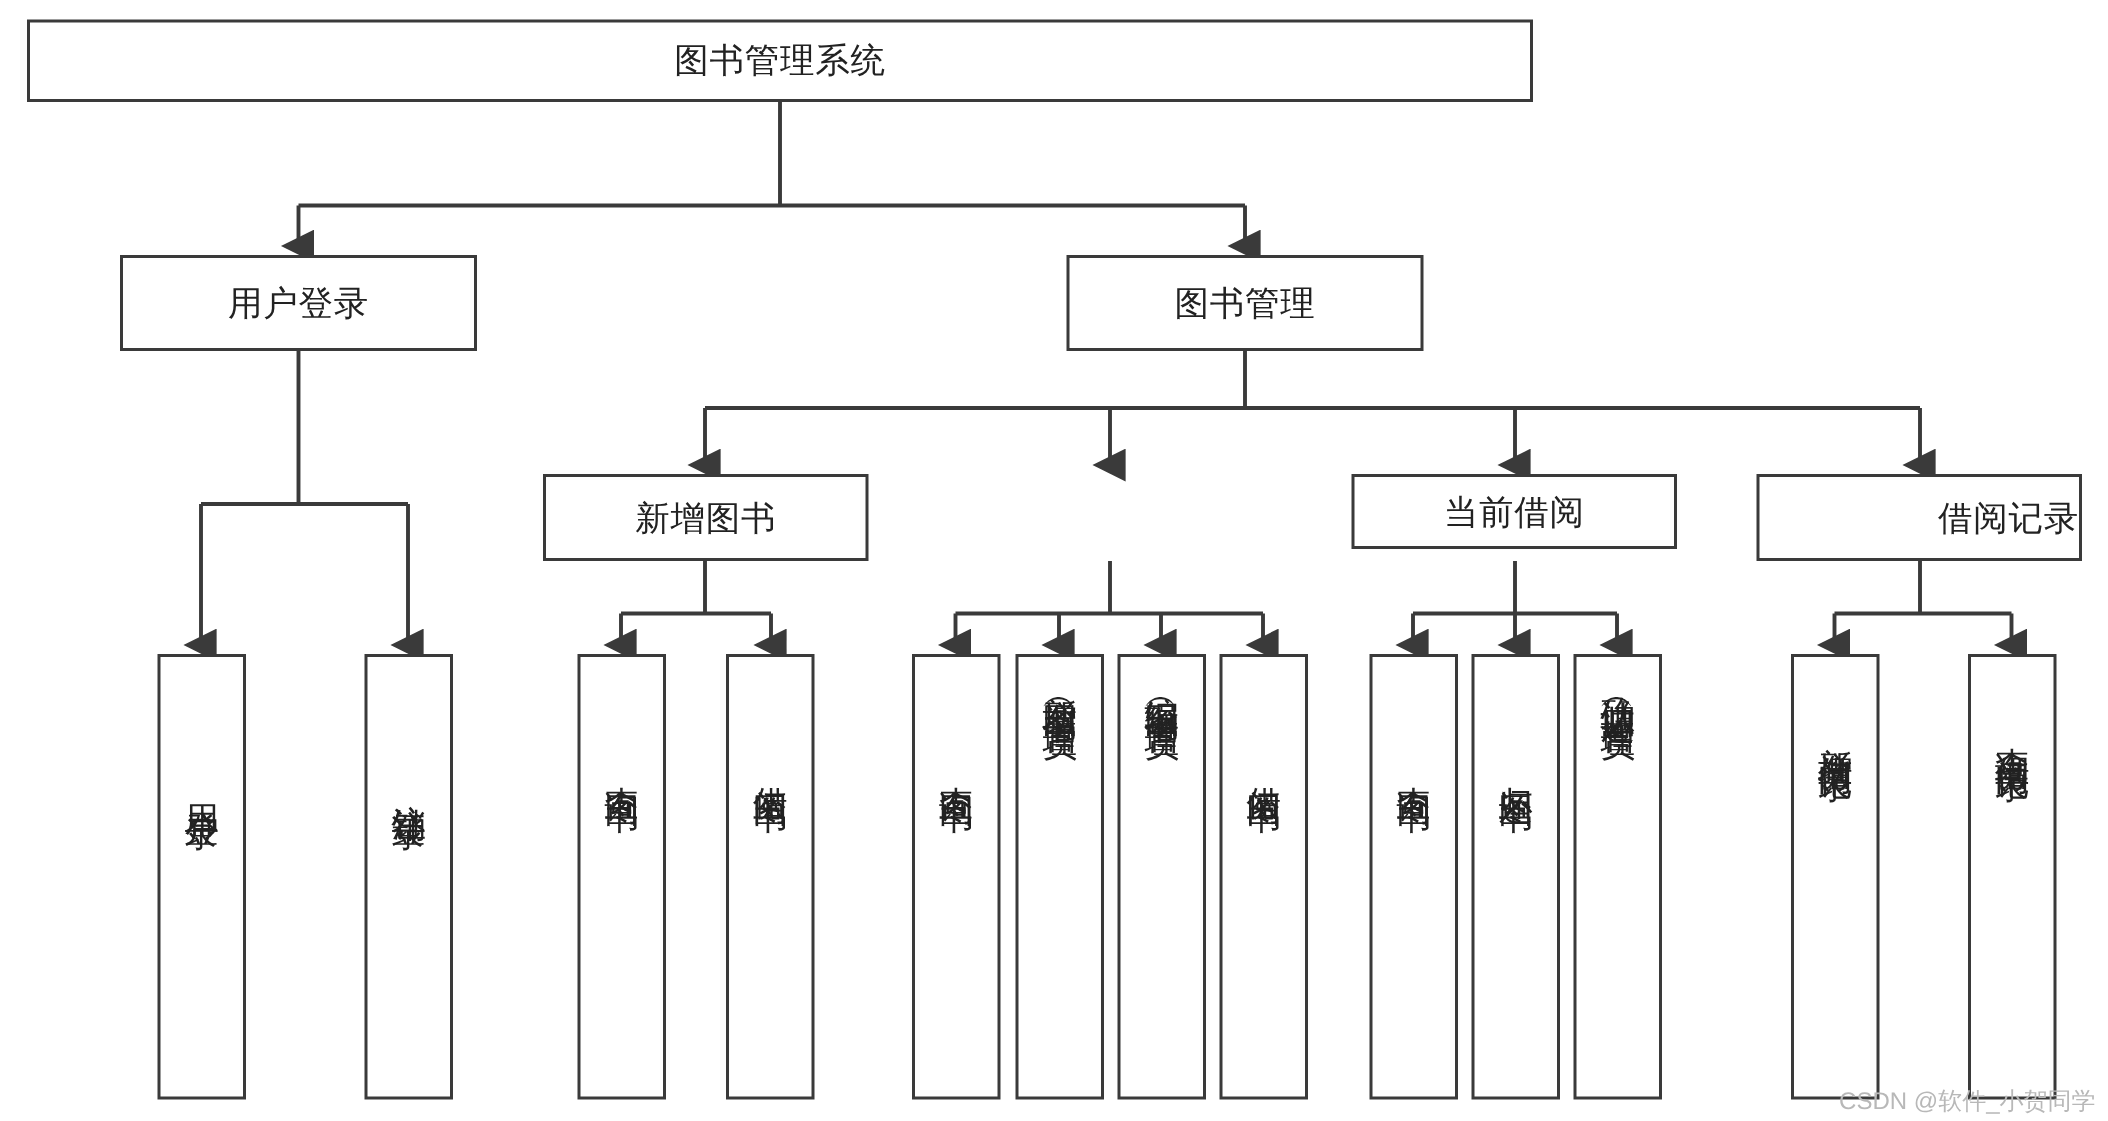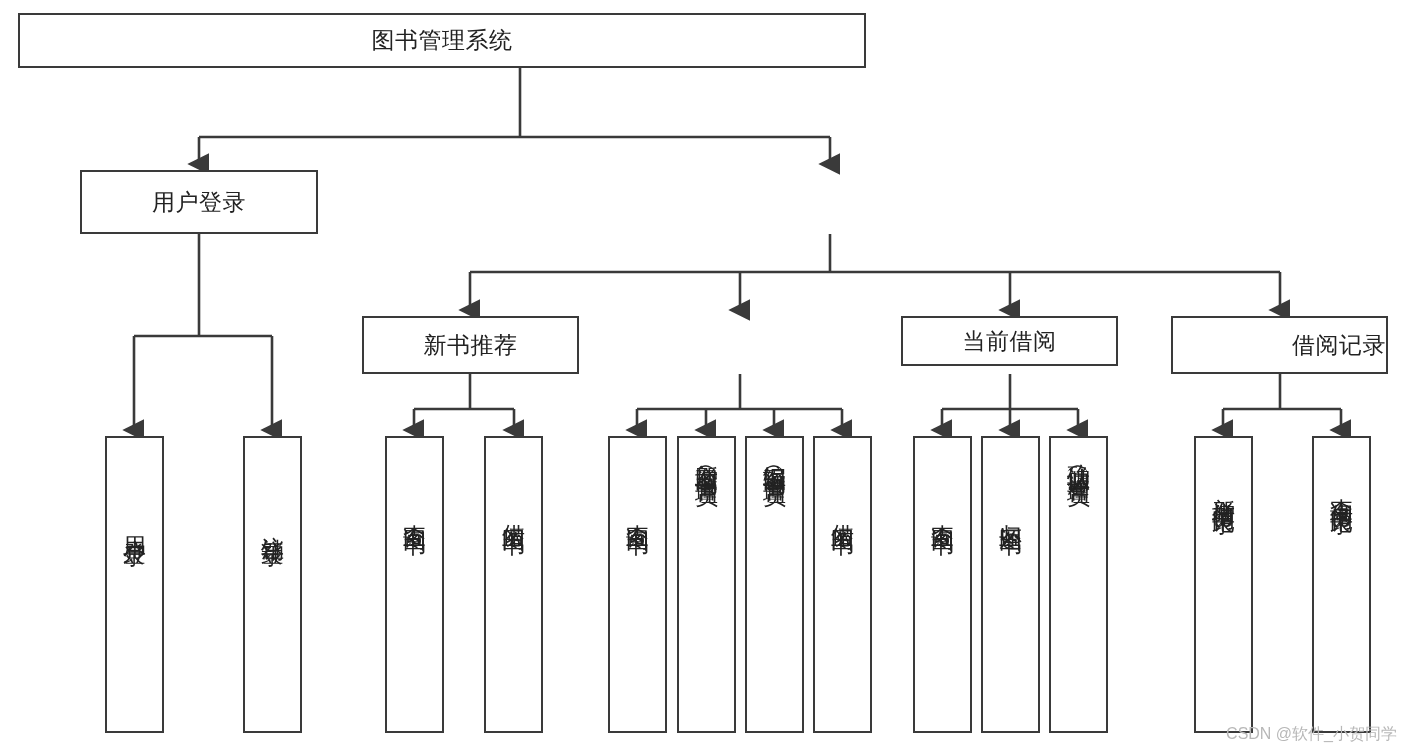--- a/index.html
+++ b/index.html
@@ -126,31 +126,34 @@
       <path d="M1010,409 L1010,430" marker-end="url(#arrow)"></path>
       <path d="M1078,409 L1078,430" marker-end="url(#arrow)"></path>
 
       <path d="M1280,374 L1280,409"></path>
       <path d="M1223,409 L1341,409"></path>
       <path d="M1223,409 L1223,430" marker-end="url(#arrow)"></path>
       <path d="M1341,409 L1341,430" marker-end="url(#arrow)"></path>
     </g>
   </svg>
 
-  <div class="node horiz root" style="left:18px; top:13px; width:848px; height:55px;">
+  <div class="node horiz root" style="left:18px; top:13px; width:1004px; height:55px;">
     <span class="label">图书管理系统</span>
   </div>
 
   <div class="node horiz" style="left:80px; top:170px; width:238px; height:64px;">
     <span class="label">用户登录</span>
   </div>
 
+  <div class="node horiz" style="left:711px; top:170px; width:238px; height:64px;">
+    <span class="label">图书管理</span>
+  </div>
 
   <div class="node horiz" style="left:362px; top:316px; width:217px; height:58px;">
-    <span class="label">新书推荐</span>
+    <span class="label">新增图书</span>
   </div>
 
 
   <div class="node horiz" style="left:901px; top:316px; width:217px; height:50px;">
     <span class="label">当前借阅</span>
   </div>
 
   <div class="node horiz" style="left:1171px; top:316px; width:217px; height:58px;justify-content:flex-end;">
     <span class="label">借阅记录</span>
   </div>

